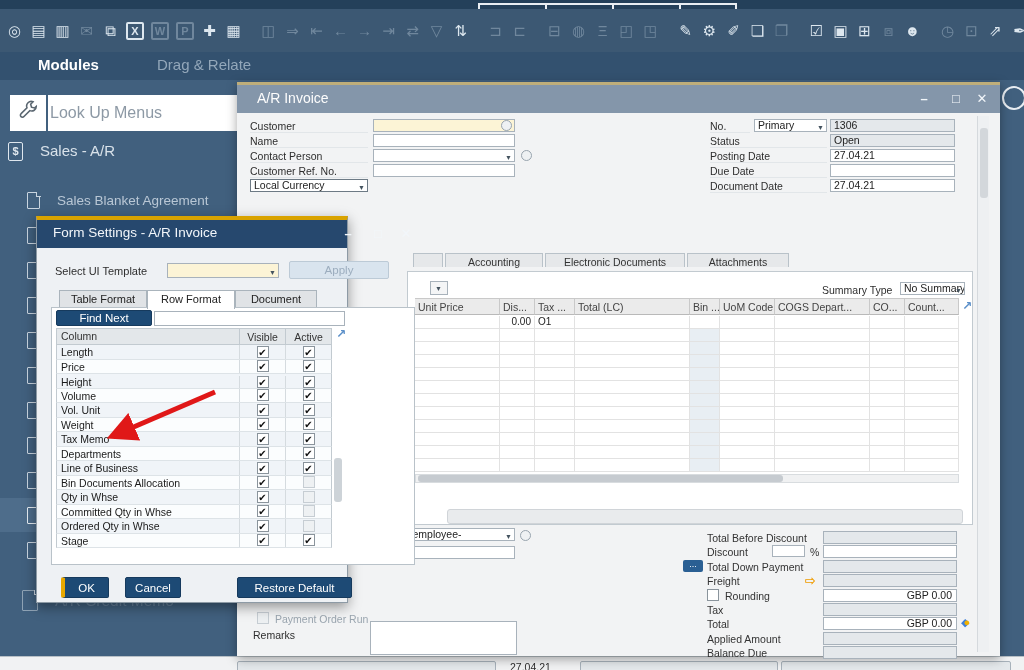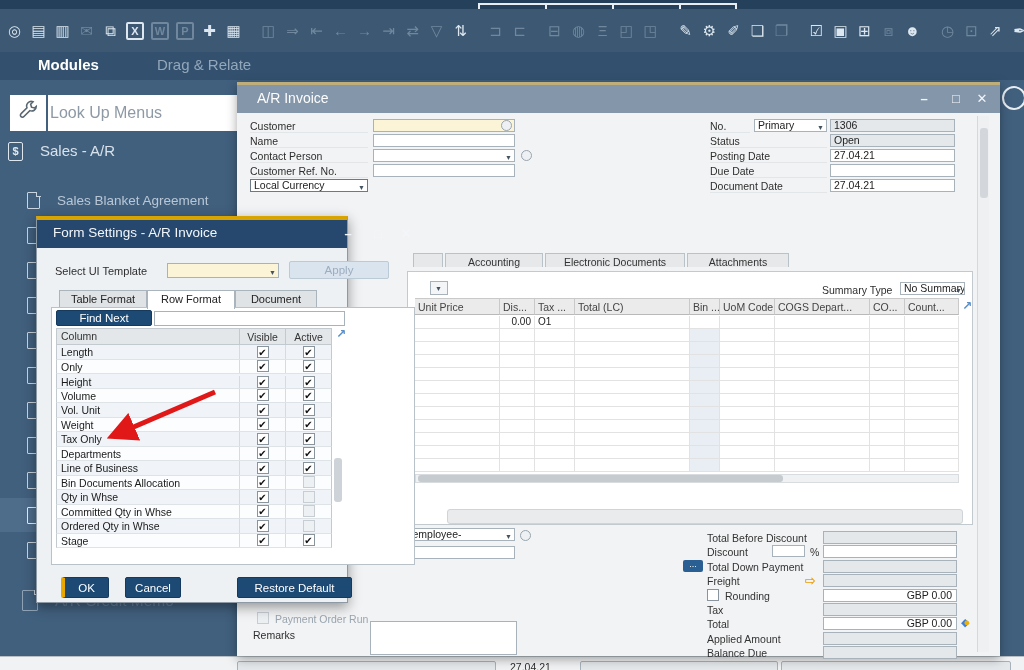--- a/index.html
+++ b/index.html
@@ -384,21 +384,21 @@
         <div class="fsr" style="background: rgb(240, 244, 248);">
           <div class="fs-c1">Length</div>
           <div class="fs-c2">
             <div class="fscb">✔</div>
           </div>
           <div class="fs-c3">
             <div class="fscb">✔</div>
           </div>
         </div>
         <div class="fsr" style="background: rgb(251, 253, 254);">
-          <div class="fs-c1">Only</div>
+          <div class="fs-c1">Price</div>
           <div class="fs-c2">
             <div class="fscb">✔</div>
           </div>
           <div class="fs-c3">
             <div class="fscb">✔</div>
           </div>
         </div>
         <div class="fsr" style="background: rgb(240, 244, 248); align-items: flex-end;">
           <div class="fs-c1">Height</div>
           <div class="fs-c2">
@@ -429,21 +429,21 @@
         <div class="fsr" style="background: rgb(251, 253, 254);">
           <div class="fs-c1">Weight</div>
           <div class="fs-c2">
             <div class="fscb">✔</div>
           </div>
           <div class="fs-c3">
             <div class="fscb">✔</div>
           </div>
         </div>
         <div class="fsr" style="background: rgb(240, 244, 248);">
-          <div class="fs-c1">Tax Only</div>
+          <div class="fs-c1">Tax Memo</div>
           <div class="fs-c2">
             <div class="fscb">✔</div>
           </div>
           <div class="fs-c3">
             <div class="fscb">✔</div>
           </div>
         </div>
         <div class="fsr" style="background: rgb(251, 253, 254);">
           <div class="fs-c1">Departments</div>
           <div class="fs-c2">

